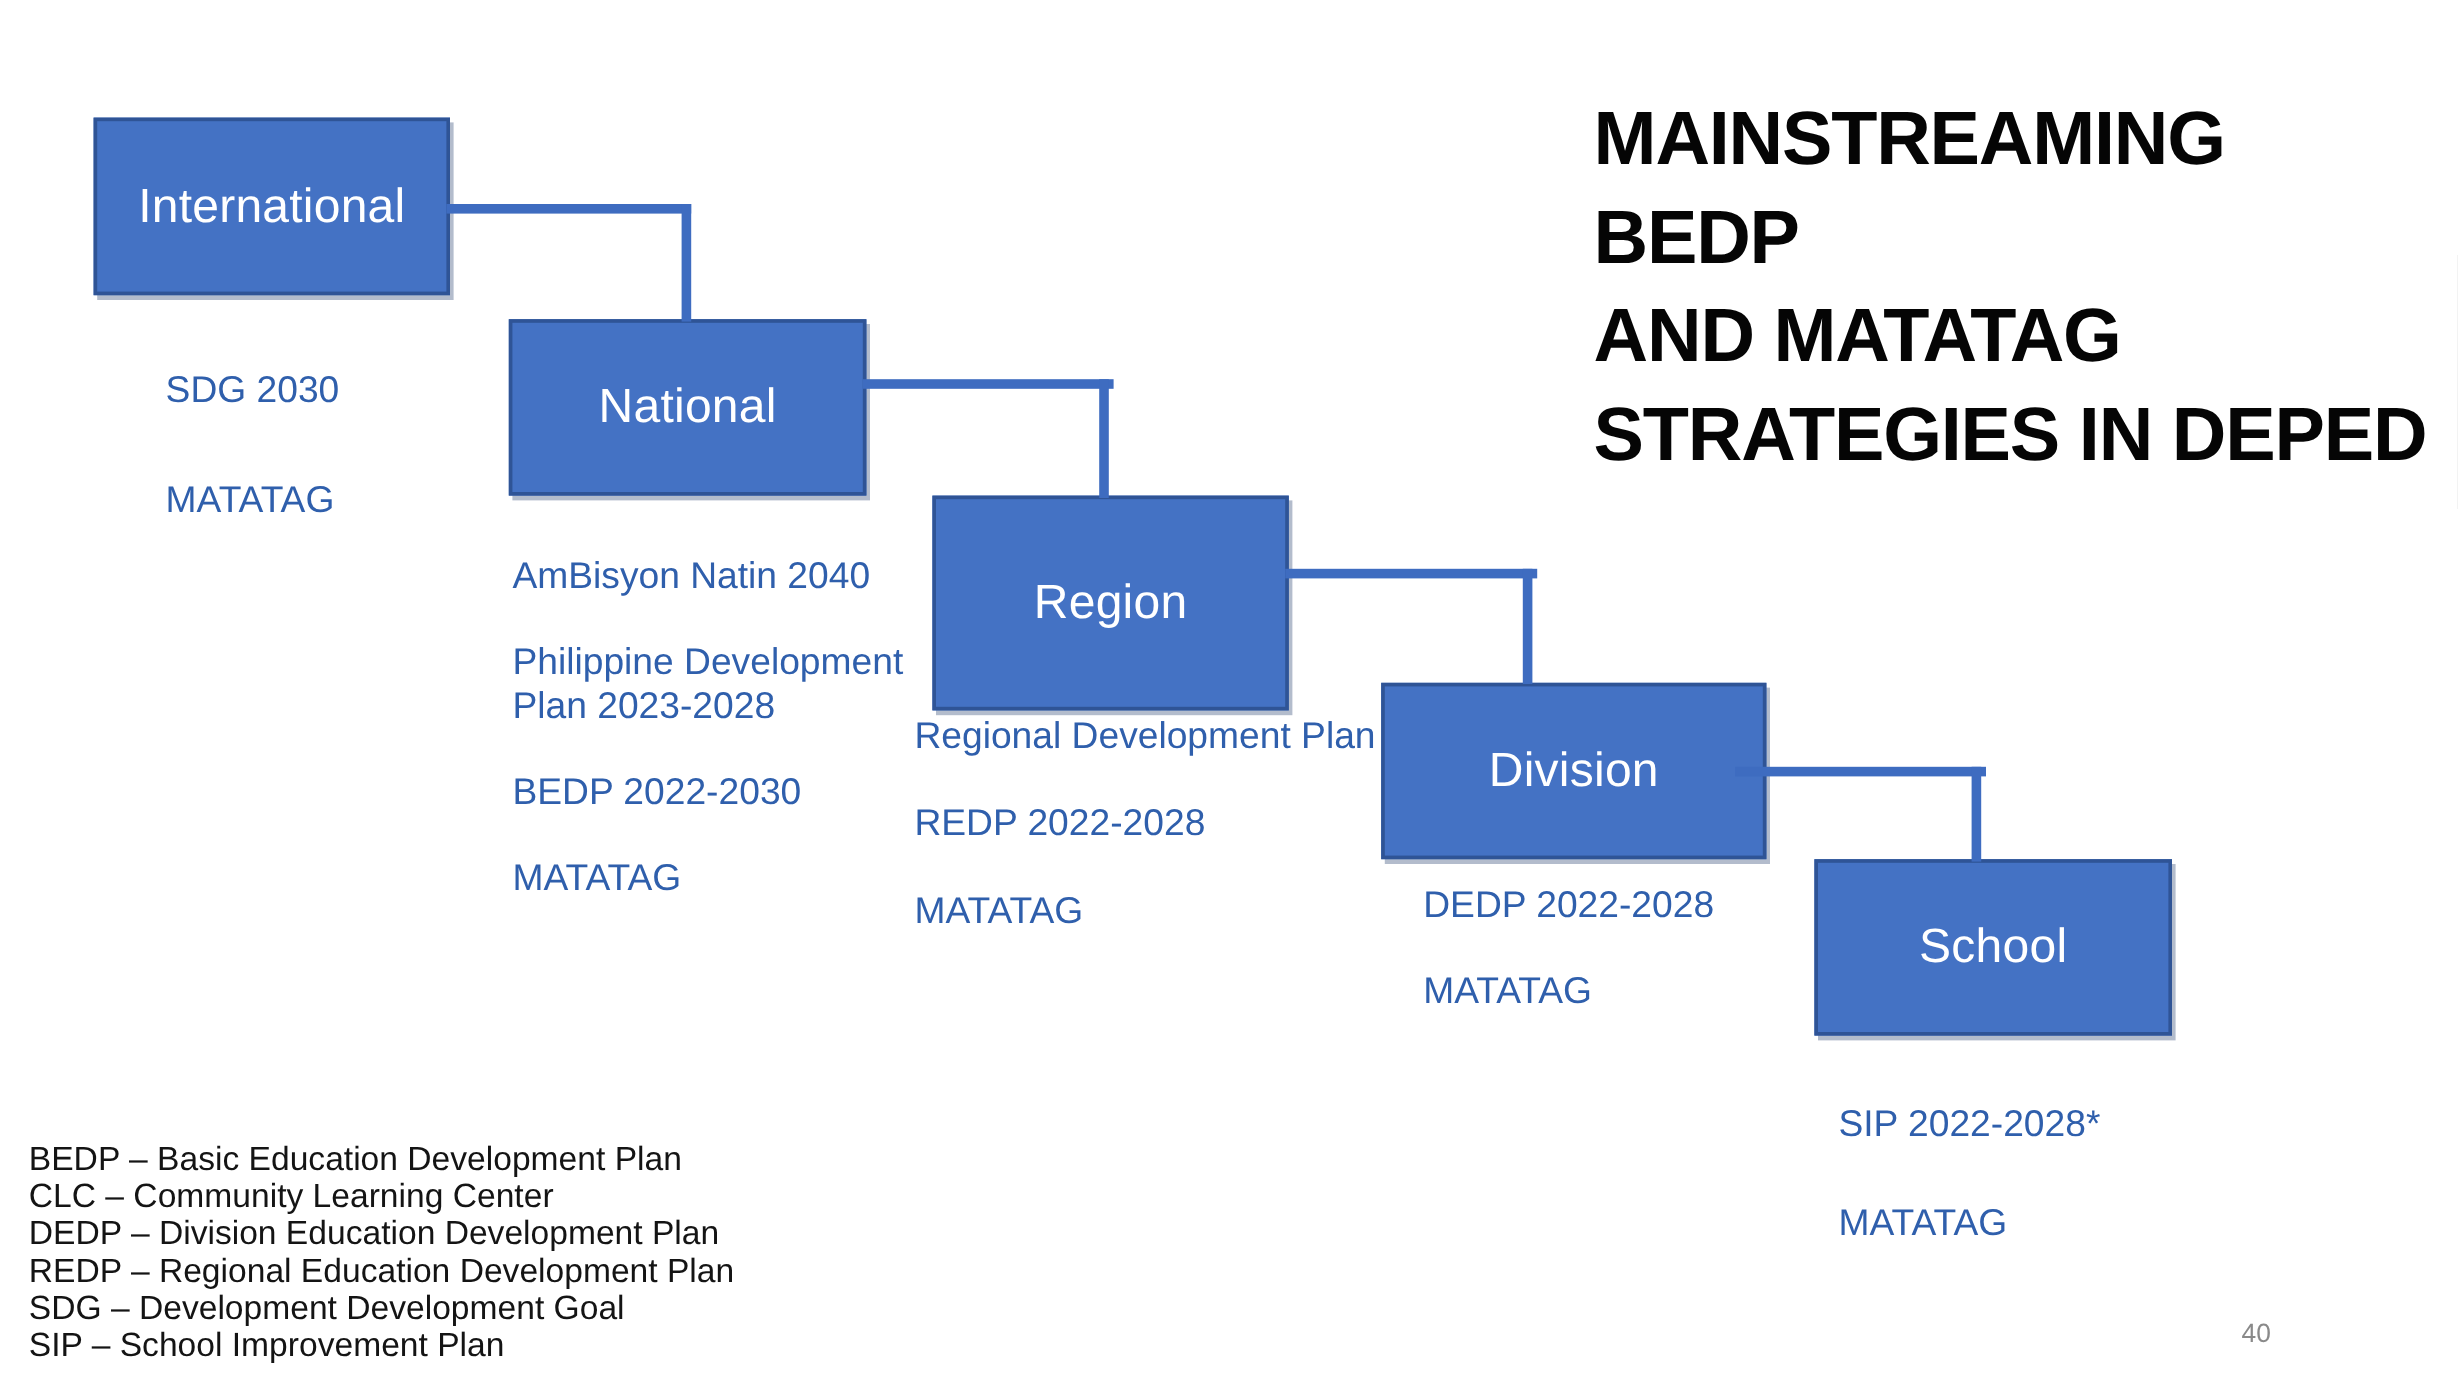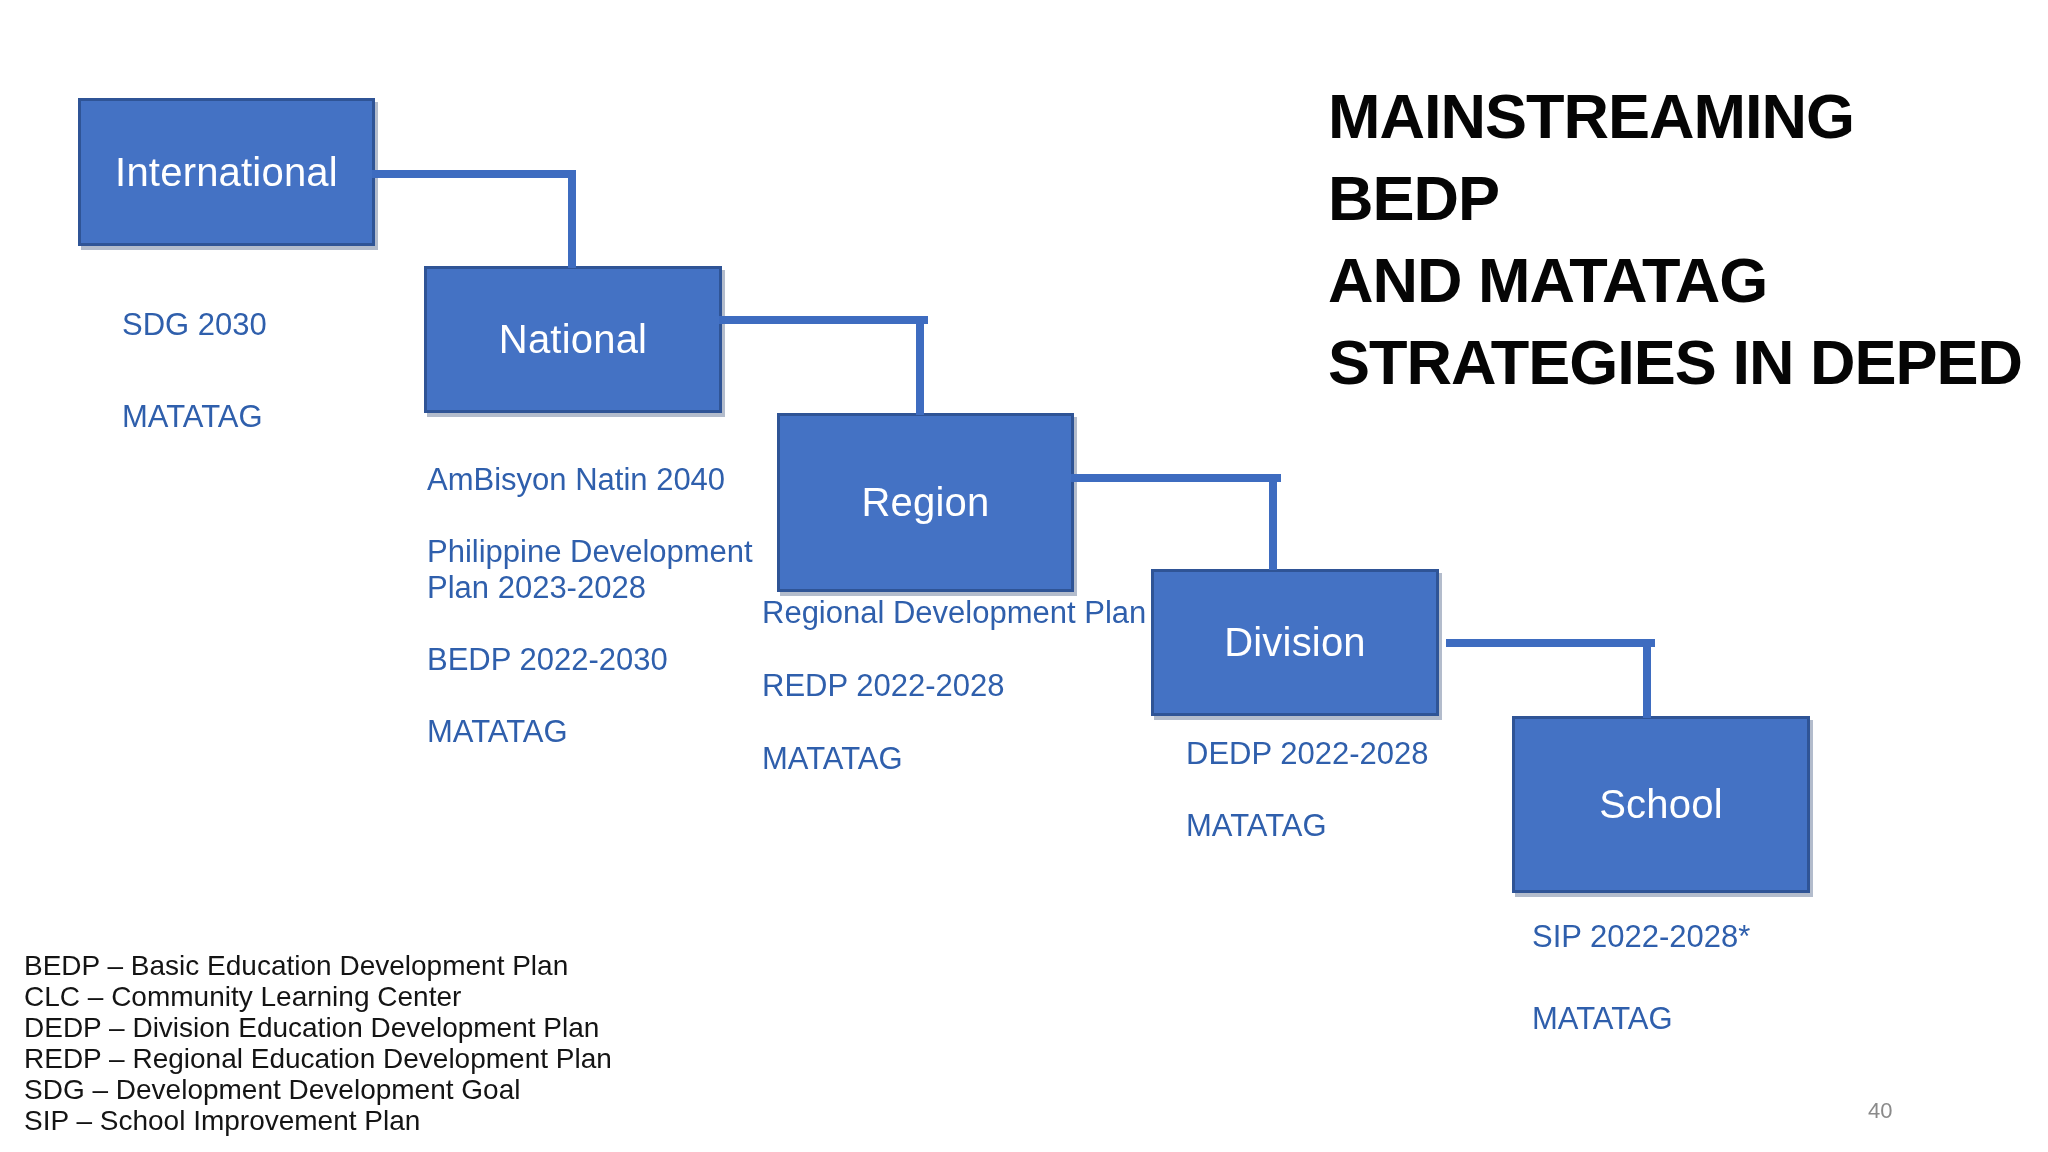--- a/index.html
+++ b/index.html
@@ -21,22 +21,22 @@
     box-sizing:border-box;
   }
   .level-box .lbl{
     color:#ffffff;
     font-size:40px;
     letter-spacing:0.2px;
   }
   #box-international{left:78px;  top:98px;  width:297px; height:148px;}
   #box-national     {left:424px; top:266px; width:298px; height:147px;}
   #box-region       {left:777px; top:413px; width:297px; height:179px;}
-  #box-division     {left:1151px;top:569px; width:288px; height:147px;}
-  #box-school       {left:1512px;top:716px; width:298px; height:177px;}
+  #box-division     {left:1151px;top:569px; width:321px; height:147px;}
+  #box-school       {left:1512px;top:716px; width:298px; height:147px;}
 
   
   .conn{position:absolute;background:#3E6CC0;}
   #conn1-h{left:372px; top:170px; width:204px; height:8px;}
   #conn1-v{left:568px; top:170px; width:8px;   height:98px;}
   #conn2-h{left:719px; top:316px; width:209px; height:8px;}
   #conn2-v{left:916px; top:316px; width:8px;   height:99px;}
   #conn3-h{left:1071px;top:474px; width:210px; height:8px;}
   #conn3-v{left:1269px;top:474px; width:8px;   height:96px;}
   #conn4-h{left:1446px;top:639px; width:209px; height:8px;}
@@ -45,21 +45,21 @@
   
   .plan-list{
     position:absolute;
     color:#2F5FAC;
     font-size:31px;
     line-height:36px;
   }
   .plan-list .item{margin:0 0 36px 0;}
   .plan-list .item:last-child{margin-bottom:0;}
   #list-international{left:122px; top:307px;}
-  #list-international .item{margin-bottom:56px;}
+  #list-international .item{margin-bottom:56px;margin-left:16px;}
   #list-national{left:427px; top:462px; width:372px;}
   #list-region  {left:762px; top:595px; white-space:nowrap;}
   #list-region .item{margin-bottom:37px;}
   #list-division{left:1186px;top:736px; white-space:nowrap;}
   #list-school  {left:1532px;top:919px; white-space:nowrap;}
   #list-school .item{margin-bottom:46px;}
 
   
   #title{
     position:absolute;

